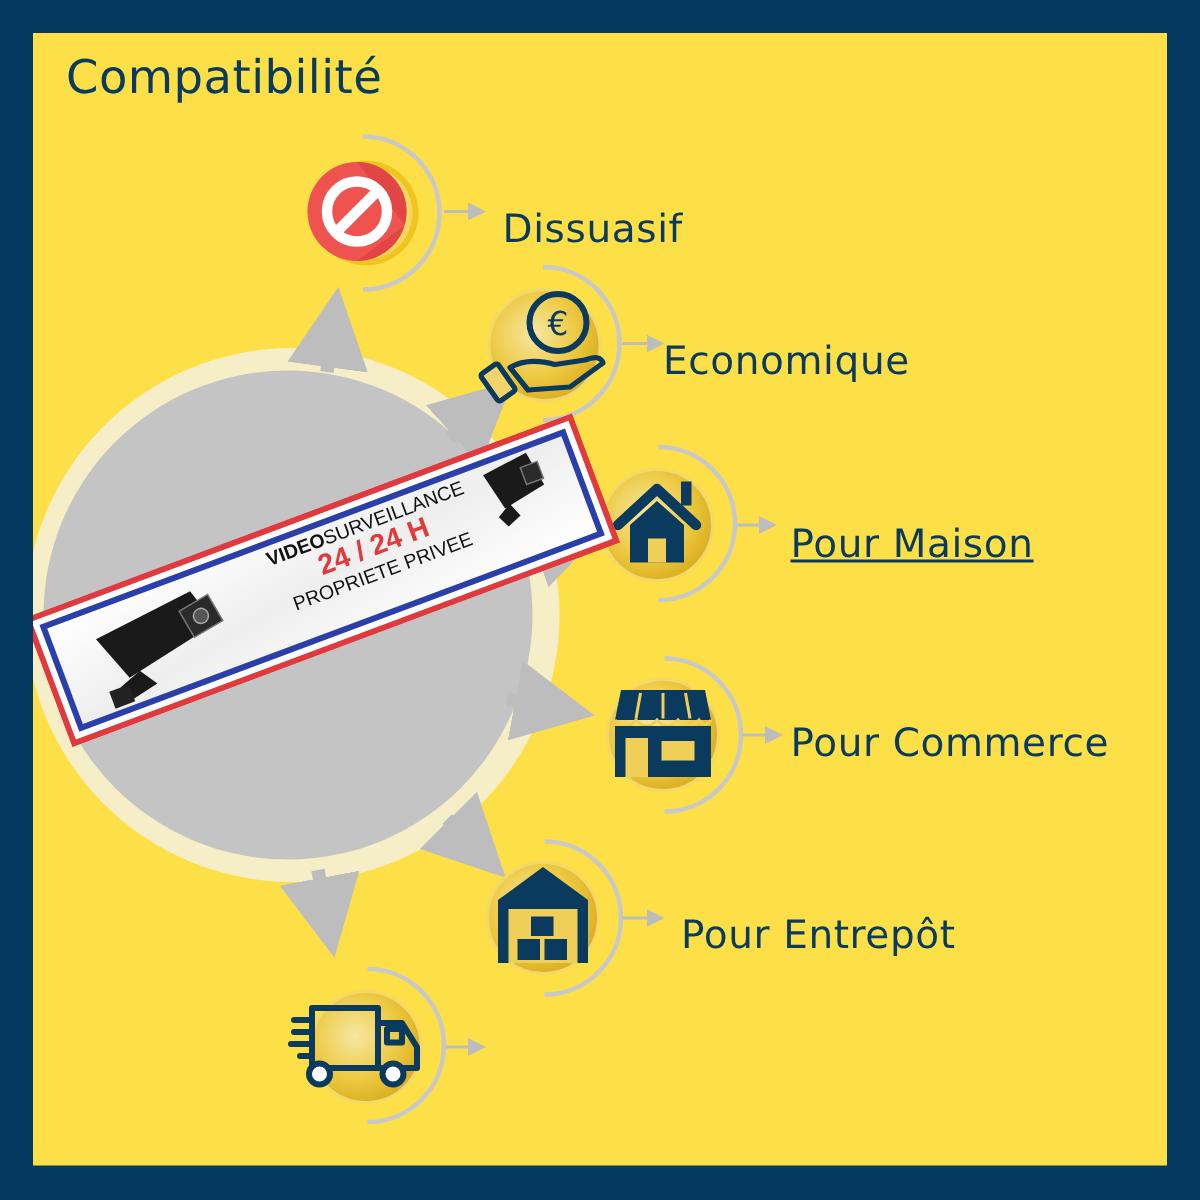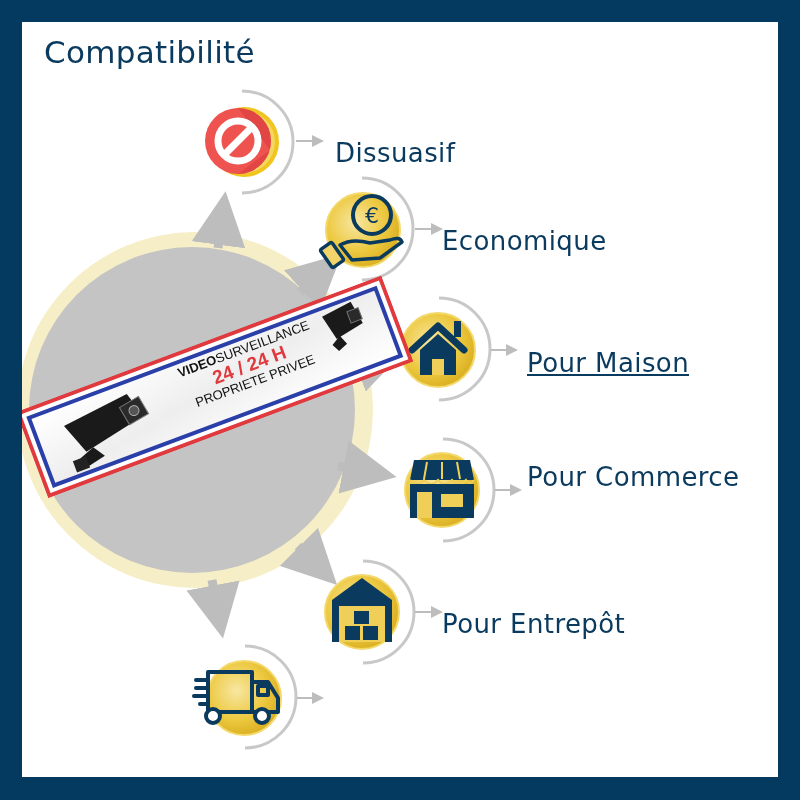--- a/index.html
+++ b/index.html
@@ -1,17 +1,17 @@
 <!DOCTYPE html>
 <html><head>
 <meta charset="utf-8">
 <style>
   html,body{margin:0;padding:0;}
   body{width:800px;height:800px;background:#043960;position:relative;overflow:hidden;font-family:"DejaVu Sans","Liberation Sans",sans-serif;}
-  .panel{position:absolute;left:22px;top:22px;width:756px;height:755px;background:#ffffff;overflow:hidden;}
+  .panel{position:absolute;left:22px;top:22px;width:756px;height:755px;background:#fde047;overflow:hidden;}
   .title{position:absolute;left:22px;top:12px;font-size:31px;color:#0a3a5e;letter-spacing:0.3px;font-weight:normal;}
   .bg-svg{position:absolute;left:0;top:0;}
   .label{position:absolute;font-size:26px;color:#0a3a5e;white-space:nowrap;line-height:1;letter-spacing:0.4px;margin-top:12px;}
   .sticker{position:absolute;left:-6px;top:390px;width:390px;height:92px;transform-origin:0 0;transform:rotate(-20.5deg);}
 </style>
 </head>
 <body>
 
 <div class="panel">
 
@@ -157,16 +157,16 @@
         <span style="font-weight:bold;">VIDEO</span><span style="font-weight:normal;">SURVEILLANCE</span>
       </div>
       <div style="font-family:'Liberation Sans',sans-serif;font-size:19px;color:#e03a3e;font-weight:bold;">24 / 24 H</div>
       <div style="font-family:'Liberation Sans',sans-serif;font-size:13px;color:#111;">PROPRIETE PRIVEE</div>
     </div>
   </div>
 
   <div class="label" style="left:313px;top:106px;">Dissuasif</div>
   <div class="label" style="left:420px;top:194px;">Economique</div>
   <div class="label" style="left:505px;top:316px;text-decoration:underline;">Pour Maison</div>
-  <div class="label" style="left:505px;top:430px;text-align:right;">Pour Commerce</div>
-  <div class="label" style="left:420px;top:577px;">Pour Entrepôt</div>
+  <div class="label" style="left:505px;top:449px;text-align:right;">Pour Commerce</div>
+  <div class="label" style="left:432px;top:577px;">Pour Entrepôt</div>
 
 </div>
 
 </body></html>

